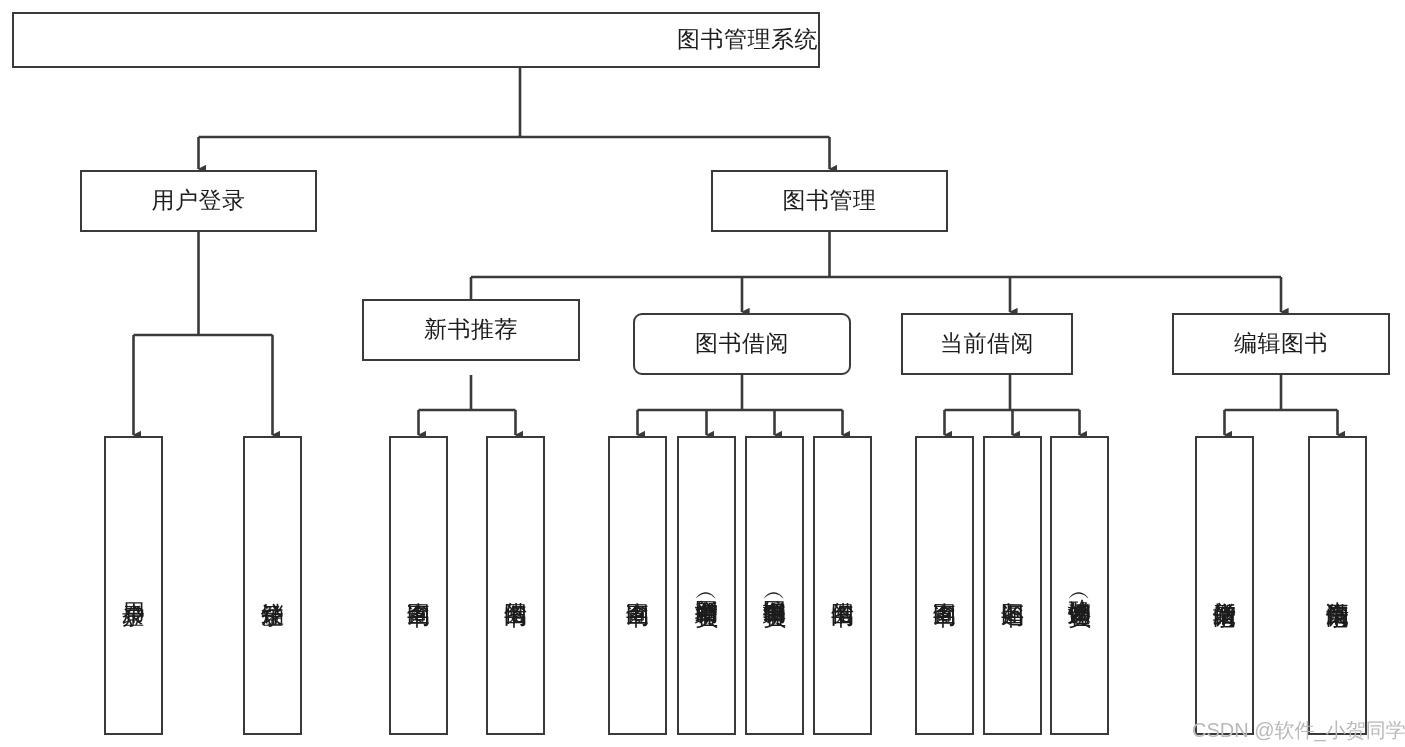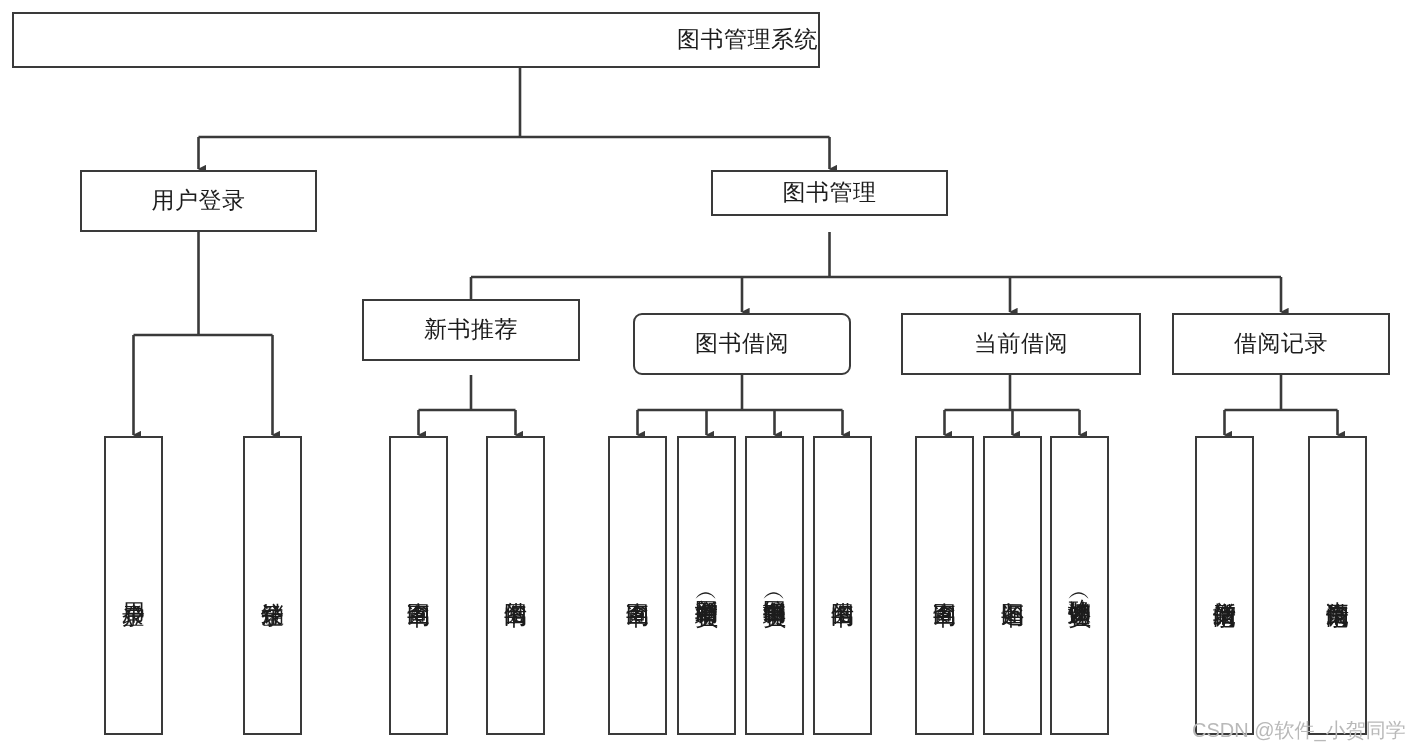--- a/index.html
+++ b/index.html
@@ -106,34 +106,34 @@
       </g>
   </svg>
 
   <div id="node-layer">
       <div class="node-box" style="left: 12px; top: 12px; width: 808px; height: 56px; justify-content: flex-end;">
         <span class="node-label-h">图书管理系统</span>
       </div>
       <div class="node-box" style="left: 80px; top: 170px; width: 237px; height: 62px;">
         <span class="node-label-h">用户登录</span>
       </div>
-      <div class="node-box" style="left: 711px; top: 170px; width: 237px; height: 46px;">
+      <div class="node-box" style="left: 711px; top: 170px; width: 237px; height: 62px;">
         <span class="node-label-h">图书管理</span>
       </div>
       <div class="node-box" style="left: 362px; top: 299px; width: 218px; height: 62px;">
         <span class="node-label-h">新书推荐</span>
       </div>
       <div class="node-box" style="left: 633px; top: 313px; width: 218px; height: 62px; border-radius: 9px;">
         <span class="node-label-h">图书借阅</span>
       </div>
-      <div class="node-box" style="left: 901px; top: 313px; width: 240px; height: 62px;">
+      <div class="node-box" style="left: 901px; top: 313px; width: 172px; height: 62px;">
         <span class="node-label-h">当前借阅</span>
       </div>
       <div class="node-box" style="left: 1172px; top: 313px; width: 218px; height: 62px;">
-        <span class="node-label-h">借阅记录</span>
+        <span class="node-label-h">编辑图书</span>
       </div>
       <div class="node-box" style="left: 104px; top: 436px; width: 59px; height: 299px;">
         <span class="node-label-v">用户登录</span>
       </div>
       <div class="node-box" style="left: 243px; top: 436px; width: 59px; height: 299px;">
         <span class="node-label-v">注销登录</span>
       </div>
       <div class="node-box" style="left: 389px; top: 436px; width: 59px; height: 299px;">
         <span class="node-label-v">查询图书</span>
       </div>

